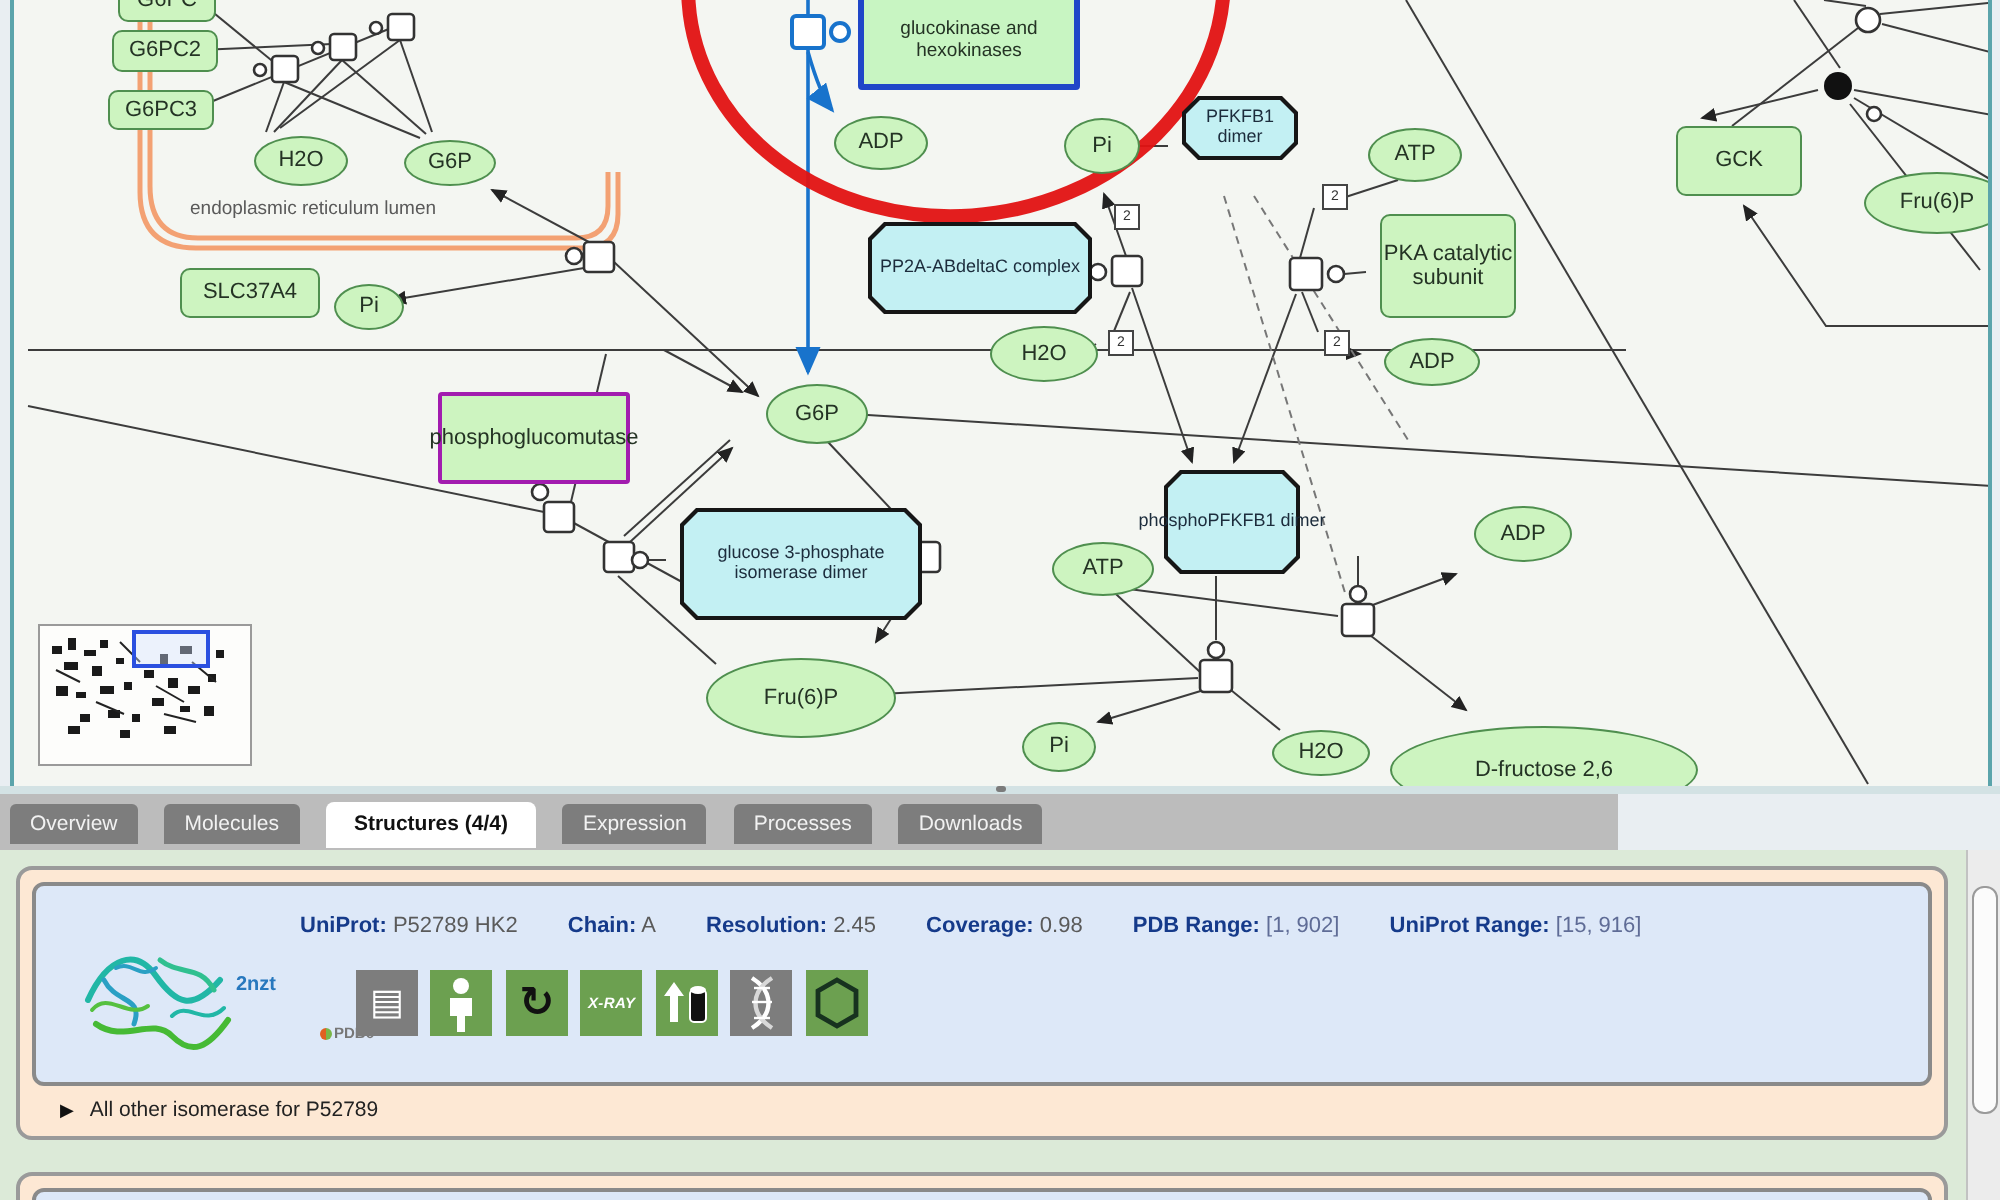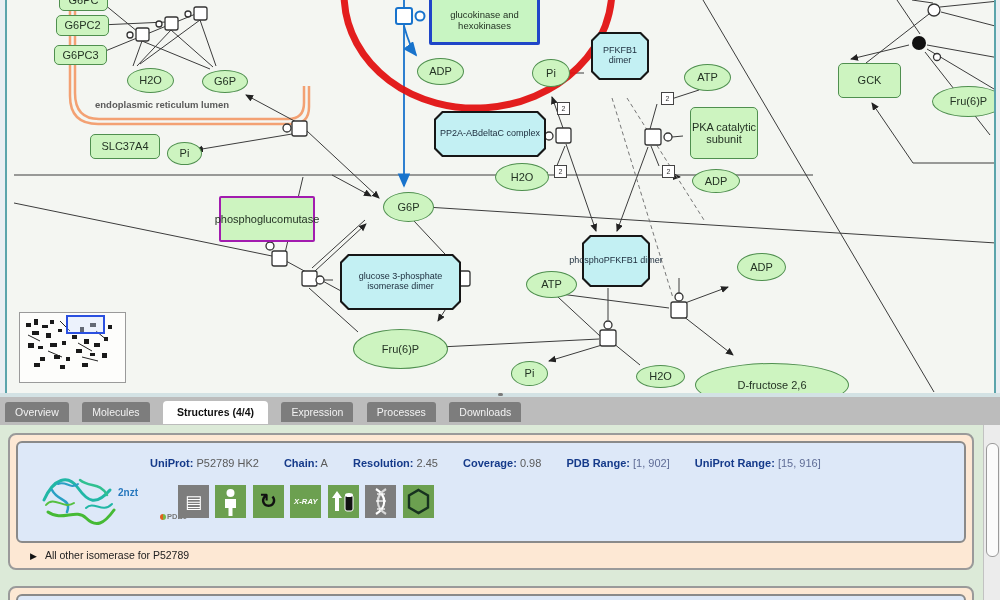--- a/index.html
+++ b/index.html
@@ -17,30 +17,30 @@
   .ell{background:#cdf4c0;border:1.5px solid #4f8f4f;border-radius:50%;}
   .blueset{background:#c8f5c2;border:3px solid #1f46c8;border-radius:2px;font-size:9.5px;}
   .cplx{position:absolute;z-index:3;}
   .cplx .bg{position:absolute;inset:0;background:#161616;
      clip-path:polygon(8px 0,calc(100% - 8px) 0,100% 8px,100% calc(100% - 8px),calc(100% - 8px) 100%,8px 100%,0 calc(100% - 8px),0 8px);}
   .cplx .bg::after{content:"";position:absolute;inset:2px;background:#c3f0f3;
      clip-path:polygon(7px 0,calc(100% - 7px) 0,100% 7px,100% calc(100% - 7px),calc(100% - 7px) 100%,7px 100%,0 calc(100% - 7px),0 7px);}
   .cplx .lbl{position:absolute;left:50%;top:50%;transform:translate(-50%,-50%);width:94%;
      text-align:center;font-size:9px;line-height:1.1;color:#1c2c3c;z-index:2;}
   .cplx .wide{width:112px;}
-  .comp-label{position:absolute;font-size:9.5px;color:#5a5a5a;z-index:2;font-weight:bold;}
+  .comp-label{position:absolute;font-size:9.5px;color:#5a5a5a;z-index:2;}
   .stoich{position:absolute;width:11px;height:11px;background:#fff;border:1px solid #444;
      font-size:7px;display:flex;align-items:center;justify-content:center;color:#333;z-index:4;}
   #minimap{position:absolute;left:12px;top:313px;width:105px;height:69px;background:#fdfdfb;
      border:1px solid #9a9a9a;z-index:6;}
 
   
   #splitter{position:absolute;left:0;top:393px;width:1000px;height:4px;background:#d3e2e4;}
   #splitter .dot{position:absolute;left:498px;top:0px;width:5px;height:3px;background:#7b7b7b;border-radius:2px;}
-  #tabbar{position:absolute;left:0;top:397px;width:1000px;height:28px;background:#bcbcbc;}
+  #tabbar{position:absolute;left:0;top:397px;width:809px;height:28px;background:#bcbcbc;}
   .tab{display:inline-block;margin:5px 4px 0 5px;padding:0 10px;height:20px;line-height:20px;
        background:#7d7d7d;color:#f2f2f2;font-size:10.5px;border-radius:3px 3px 0 0;cursor:pointer;}
   .tab.active{background:#ffffff;color:#111;font-weight:bold;height:23px;line-height:23px;margin-top:3px;
        border-radius:4px 4px 0 0;padding:0 14px;}
 
   
   #bottom{position:absolute;left:0;top:425px;width:1000px;height:175px;background:#dcead8;overflow:hidden;}
   .card{position:absolute;left:8px;width:962px;background:#fde8d4;border:2px solid #9a9a9a;border-radius:8px;}
   #card1{top:8px;height:133px;}
   #card2{top:161px;height:40px;}
@@ -216,21 +216,21 @@
 
     <div class="node sqbox" style="left:212px;top:197px;width:92px;height:42px">phosphoglucomutase</div>
     <div class="node ell" style="left:376px;top:193px;width:49px;height:28px">G6P</div>
     <div class="node ell" style="left:346px;top:330px;width:93px;height:38px">Fru(6)P</div>
     <div class="node ell" style="left:519px;top:272px;width:49px;height:25px">ATP</div>
     <div class="node ell" style="left:730px;top:254px;width:47px;height:26px">ADP</div>
     <div class="node ell" style="left:504px;top:362px;width:35px;height:23px">Pi</div>
     <div class="node ell" style="left:629px;top:366px;width:47px;height:21px">H2O</div>
     <div class="node ell" style="left:688px;top:364px;width:152px;height:42px">D-fructose 2,6</div>
 
-    <div class="cplx" style="left:584px;top:33px;width:58px;height:48px">
+    <div class="cplx" style="left:584px;top:49px;width:58px;height:32px">
       <div class="bg"></div>
       <span class="lbl">PFKFB1 dimer</span>
       </div>
     <div class="cplx" style="left:427px;top:112px;width:112px;height:46px">
       <div class="bg"></div>
       <span class="lbl">PP2A-ABdeltaC complex</span>
       </div>
     <div class="cplx" style="left:333px;top:255px;width:121px;height:56px">
       <div class="bg"></div>
       <span class="lbl">glucose 3-phosphate isomerase dimer</span>

